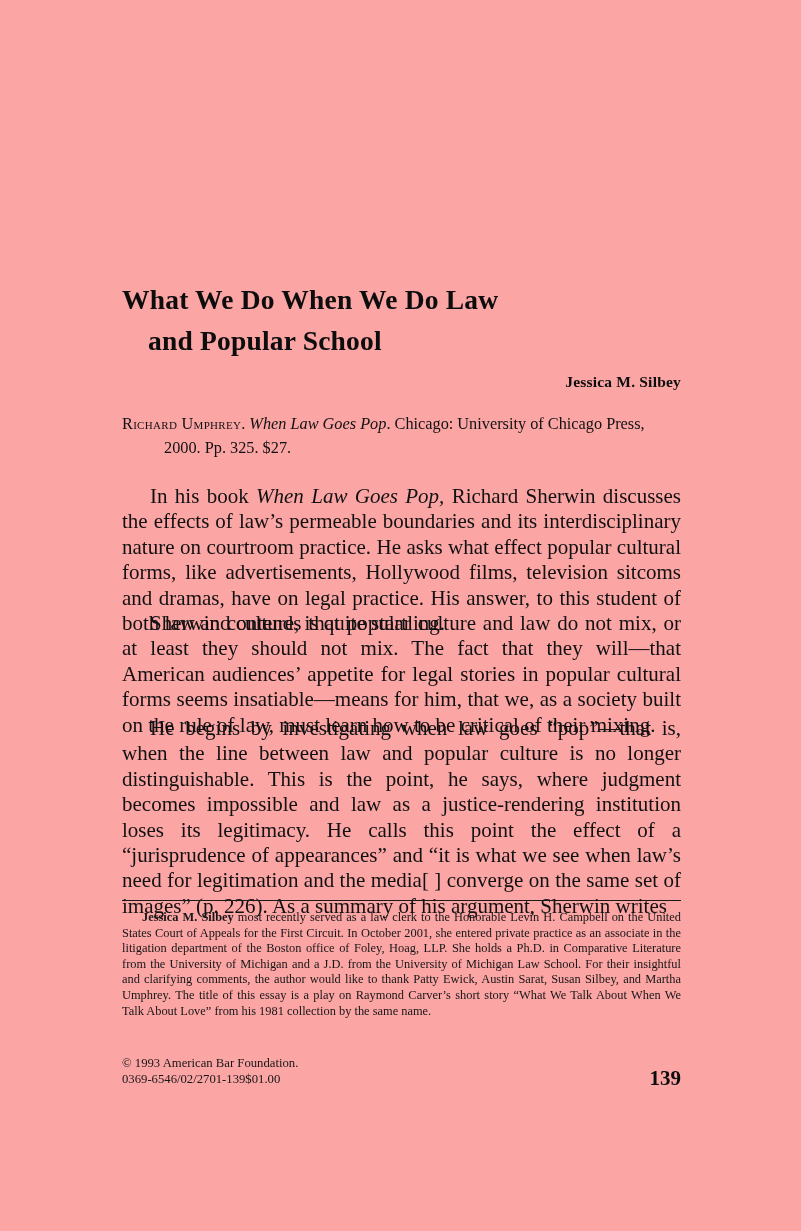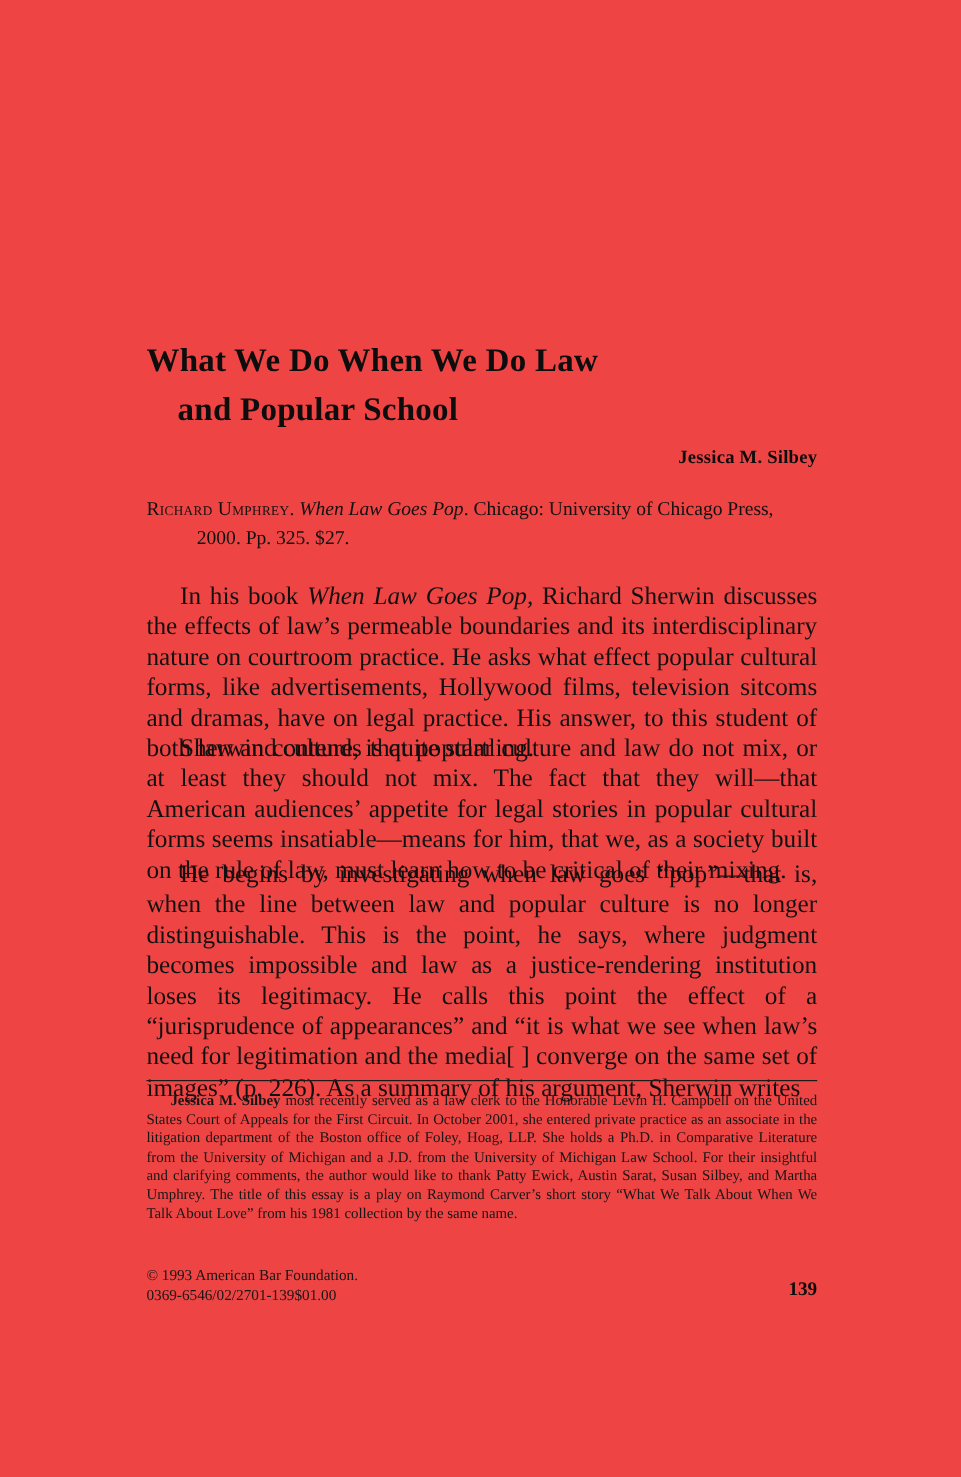--- a/index.html
+++ b/index.html
@@ -14,21 +14,21 @@
     font-family: "Liberation Serif", "DejaVu Serif", serif;
     color: #111111;
     overflow: hidden;
   }
 
   .page {
     position: absolute;
     left: 0; top: 0;
     width: 801px;
     height: 1231px;
-    background: #ef4444;
+    background: #fca5a5;
   }
 
   
   .content {
     position: absolute;
     left: 122px;
     top: 0;
     width: 559px;
   }
 
@@ -100,21 +100,21 @@
   .colophon {
     margin: 0;
     font-size: 12.7px;
     line-height: 16px;
     color: #161616;
   }
 
   .pagenum {
     position: absolute;
     right: 0;
-    font-size: 16px;
+    font-size: 21px;
     font-weight: 700;
     color: #0d0d0d;
   }
 
   
   #title-block   { position: absolute; top: 279px; left: 0; width: 559px; }
   #byline-block  { position: absolute; top: 373px; left: 0; width: 559px; }
   #citation-block{ position: absolute; top: 412px; left: 0; width: 559px; }
   #par-1         { position: absolute; top: 484px; left: 0; width: 559px; }
   #par-2         { position: absolute; top: 611px; left: 0; width: 559px; }

